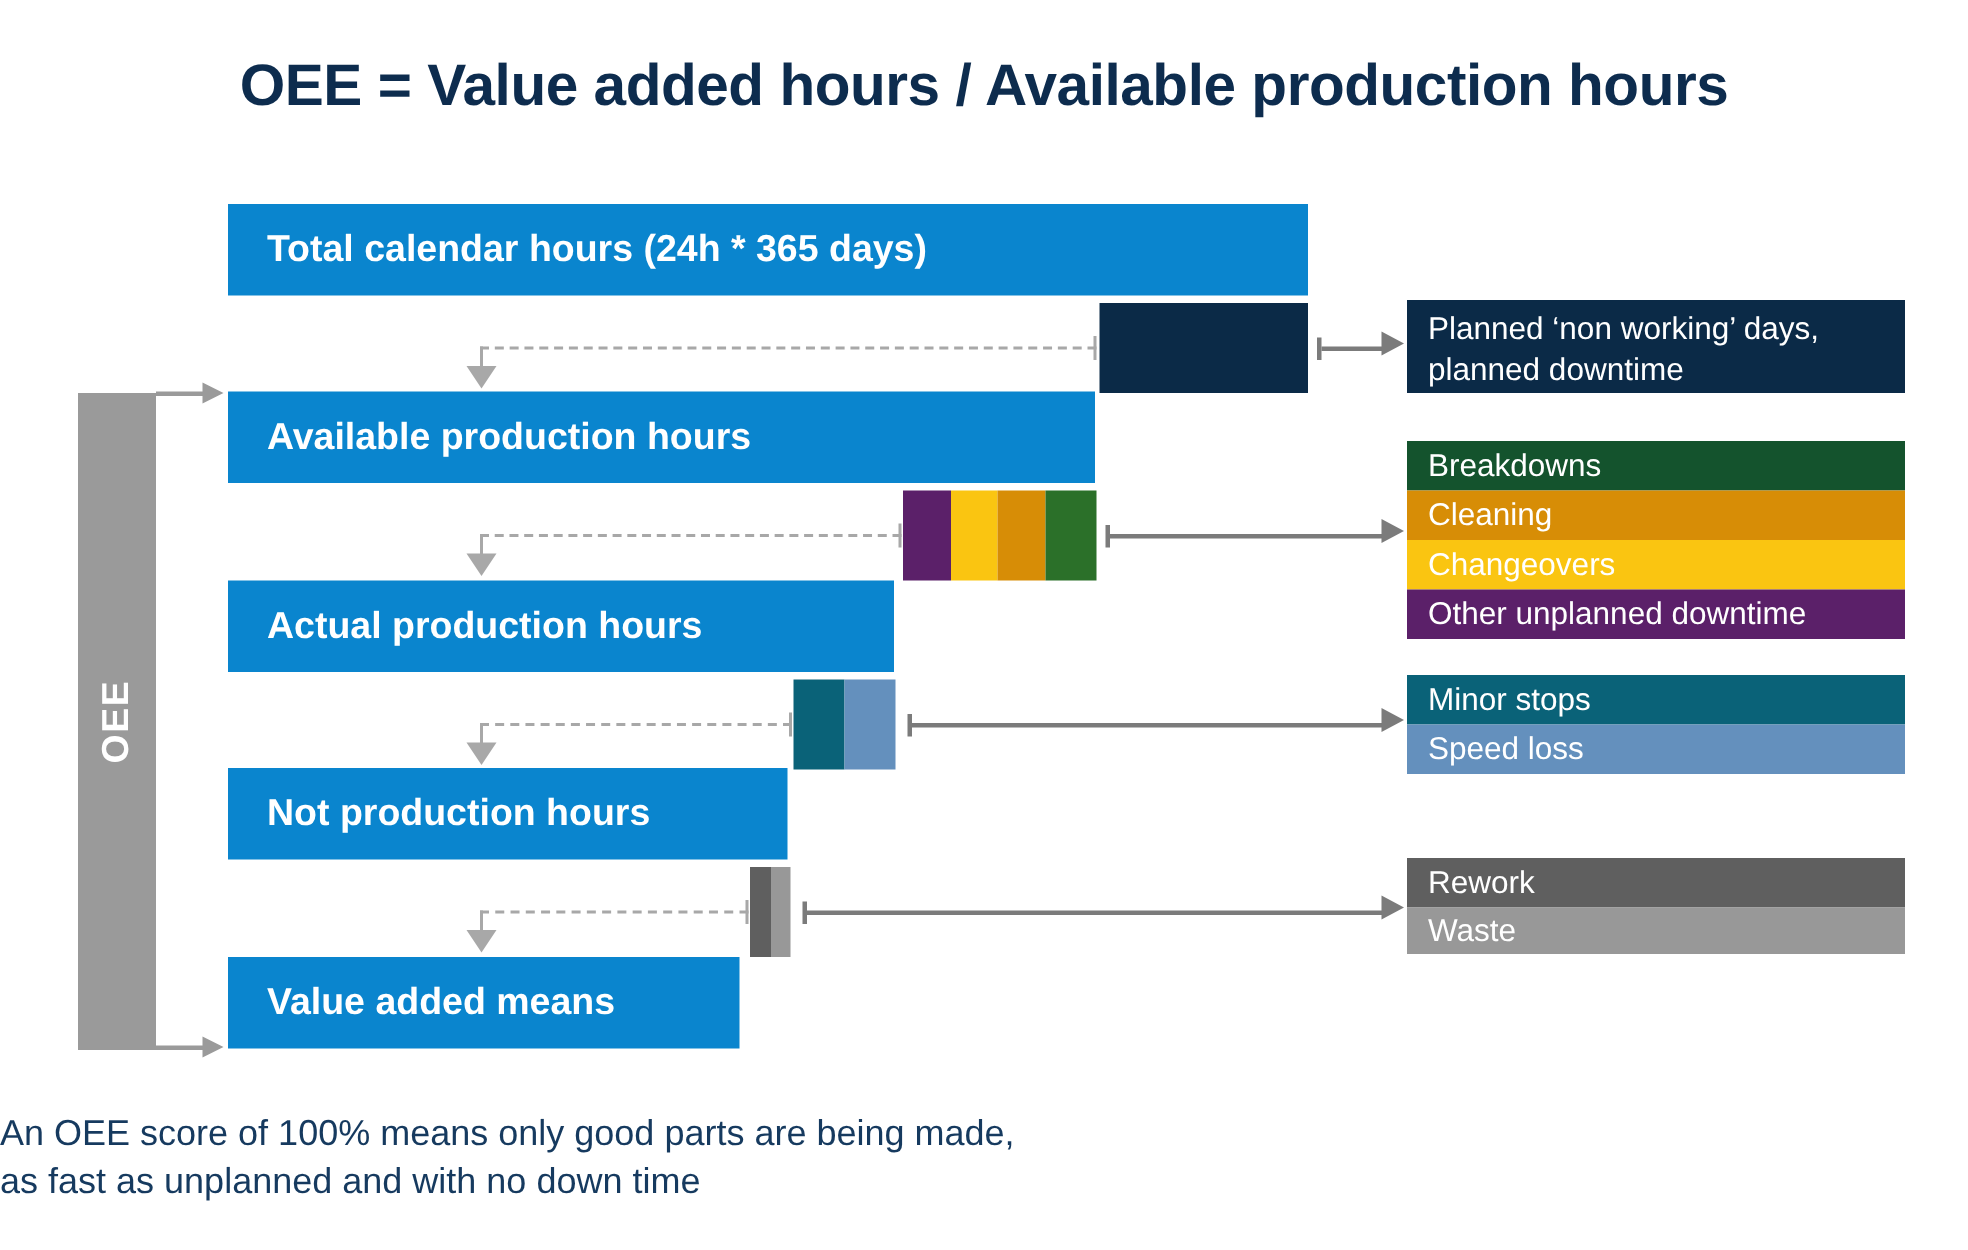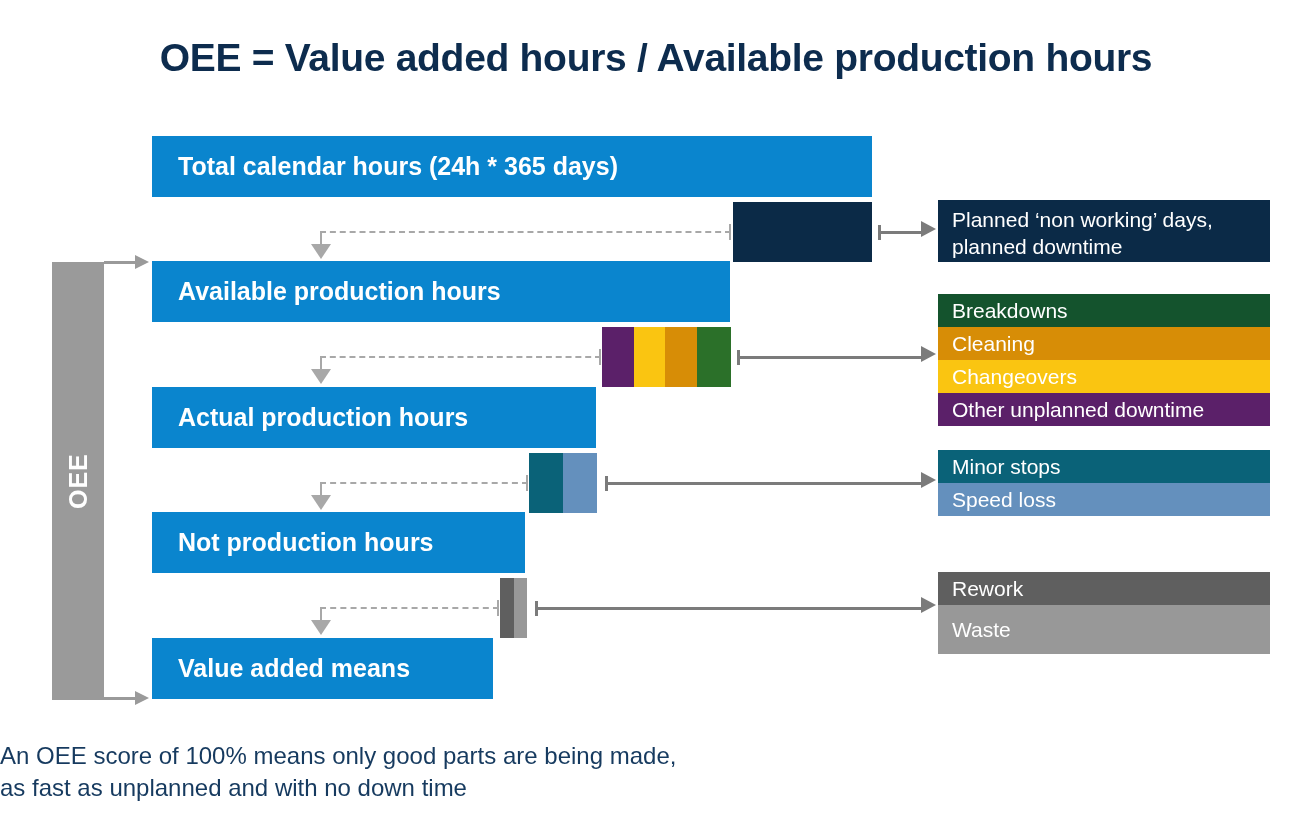--- a/index.html
+++ b/index.html
@@ -321,21 +321,21 @@
   <div class="solidarrow" style="left:535px; top:599px; width:402px;">
     <div class="tick"></div>
     <div class="stem" style="left:3px; width:385px;"></div>
     <div class="head" style="left:386px;"></div>
   </div>
 
   <div class="legend" style="top:572px;">
     <div class="row" style="height:33px; background:#5f5f5f;">
       <span>Rework</span>
     </div>
-    <div class="row" style="height:49px; background:#989898;">
+    <div class="row" style="height:31px; background:#989898;">
       <span>Waste</span>
     </div>
   </div>
 
   <div class="mainbar" style="top:638px; width:341px;">
     <span class="lbl">Value added means</span>
   </div>
 
   <div class="caption">
     <span class="line">An OEE score of 100% means only good parts are being made,</span>

